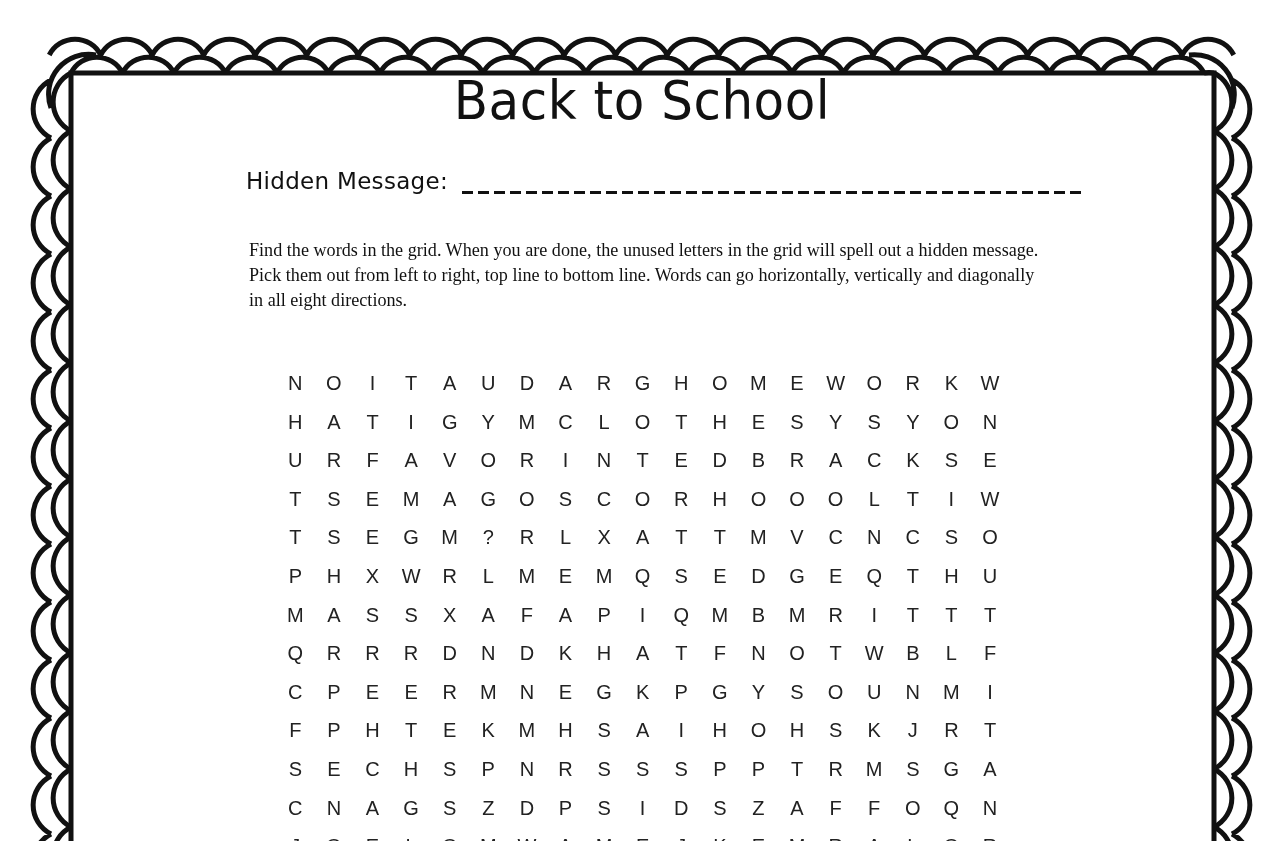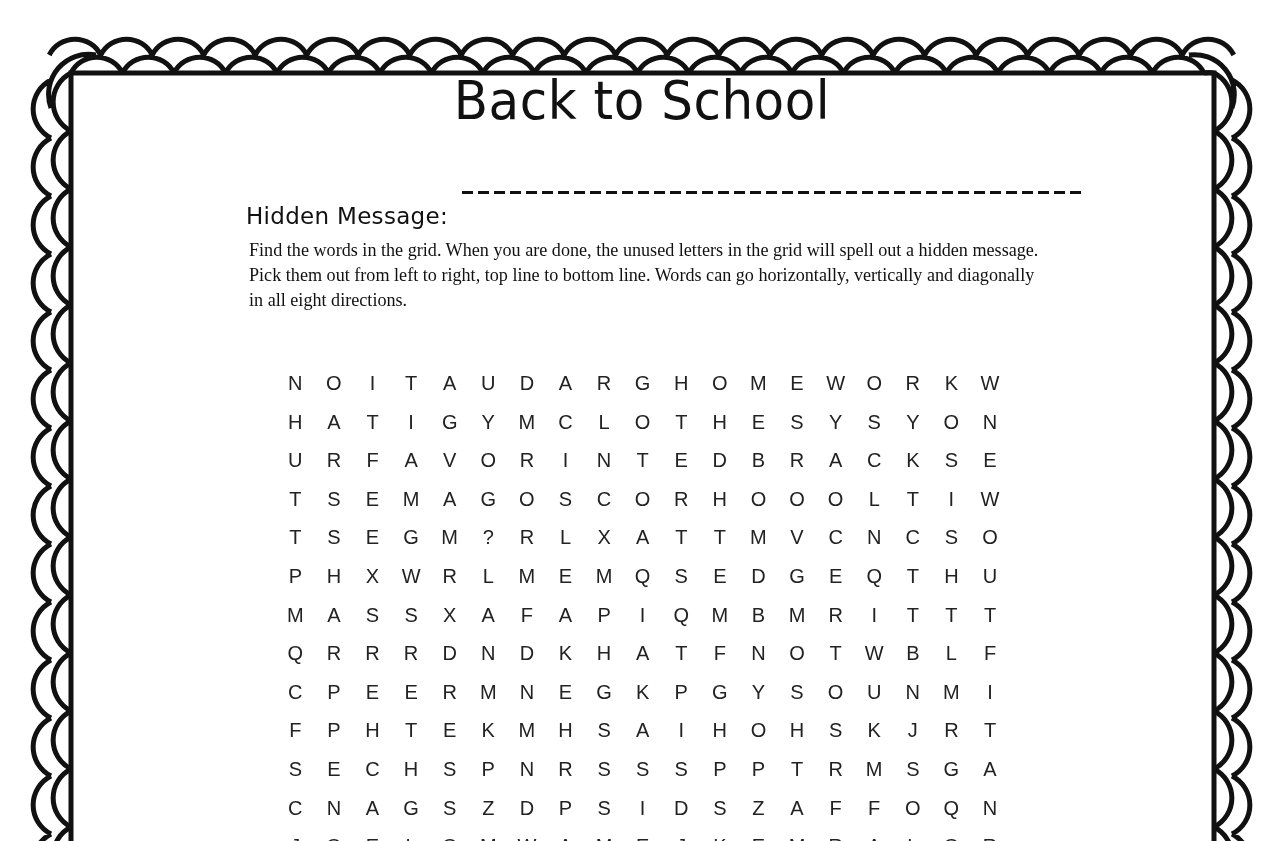--- a/index.html
+++ b/index.html
@@ -5,21 +5,21 @@
   html, body { margin: 0; padding: 0; background: #ffffff; }
   body { width: 1284px; height: 841px; overflow: hidden; position: relative; font-family: "DejaVu Sans", sans-serif; }
   #border-svg { position: absolute; left: 0; top: 0; width: 1284px; height: 841px; z-index: 1; }
   .page { position: absolute; left: 0; top: 0; width: 1284px; height: 647px; z-index: 2; }
   .title {
     position: absolute; left: 0; width: 1284px; top: 66px; text-align: center;
     font-family: "DejaVu Sans", sans-serif; font-size: 50px; font-weight: normal;
     letter-spacing: 0.5px; color: #111; line-height: 70px; transform: scaleY(1.05);
   }
   .hidden-row { position: absolute; left: 246px; top: 168px; height: 36px; display: flex; align-items: baseline; }
-  .hidden-label { font-family: "DejaVu Sans", sans-serif; font-size: 23px; color: #111; letter-spacing: 0.3px; margin-top: 35px; }
+  .hidden-label { font-family: "DejaVu Sans", sans-serif; font-size: 23px; color: #111; letter-spacing: 0.3px; }
   .hidden-blank {
     margin-left: 14px; width: 620px; height: 3px; align-self: flex-end; margin-bottom: 10px;
     background: repeating-linear-gradient(90deg, #111 0 11px, transparent 11px 16px);
   }
   .instructions {
     position: absolute; left: 249px; top: 237px; width: 860px;
     font-family: "Liberation Serif", serif; font-size: 19.5px; line-height: 25px; color: #111;
     transform: scaleX(0.93); transform-origin: left top;
   }
   .grid { position: absolute; left: 276px; top: 368px; }

